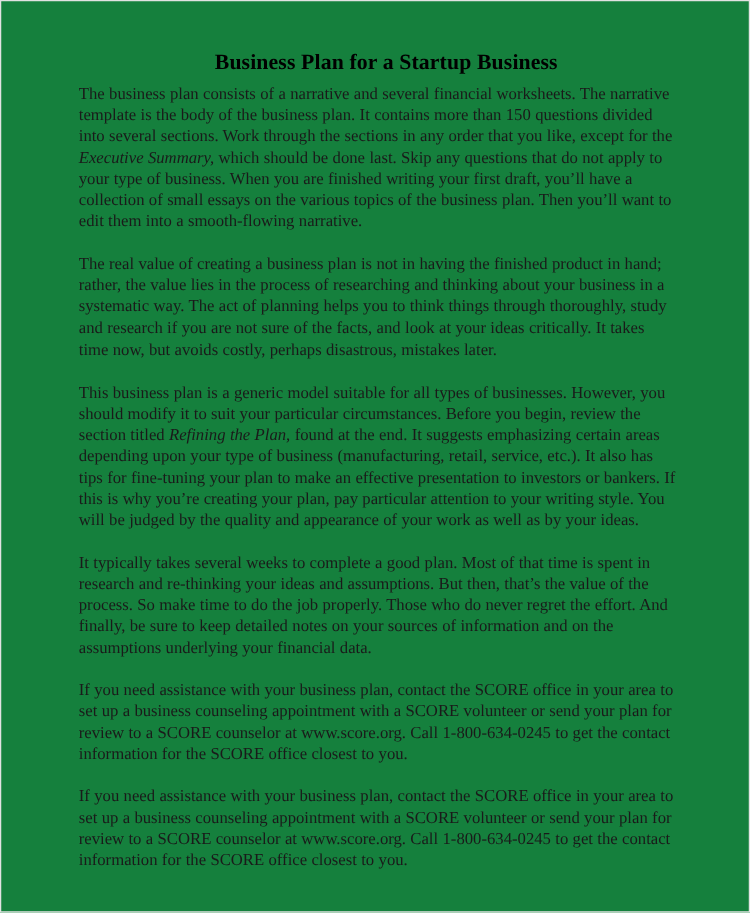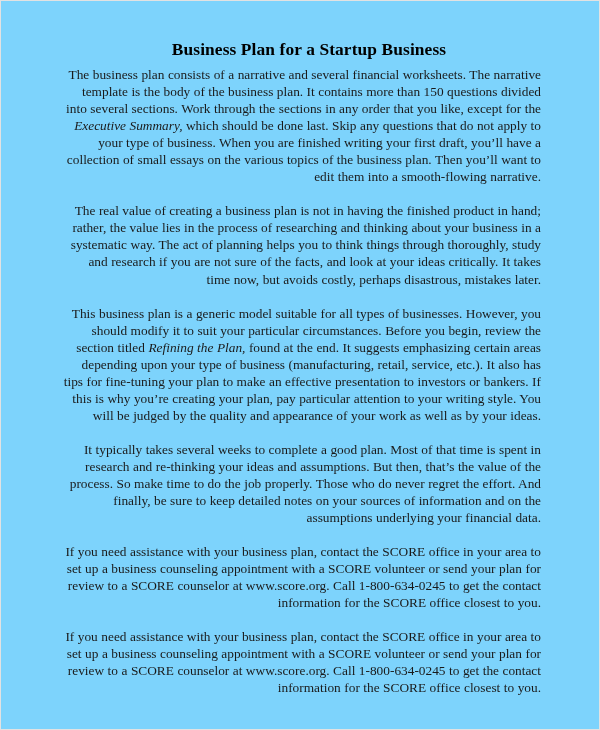--- a/index.html
+++ b/index.html
@@ -13,21 +13,21 @@
     overflow: hidden;
     font-family: "Liberation Serif", "DejaVu Serif", serif;
     color: #1a1a1a;
     -webkit-font-smoothing: antialiased;
   }
   .page {
     position: relative;
     box-sizing: border-box;
     width: 600px;
     height: 730px;
-    background: #7dd3fc;
+    background: #15803d;
     border: 1px solid #e2e2e2;
     overflow: hidden;
   }
   .page-inner {
     position: absolute;
     left: 62px;
     top: 38px;
     width: 478px;
   }
   .doc-title {
@@ -41,21 +41,21 @@
     padding-left: 14px;
     letter-spacing: 0.1px;
     white-space: nowrap;
   }
   .para {
     font-family: "Liberation Serif", "DejaVu Serif", serif;
     font-size: 13.35px;
     line-height: 17.05px;
     color: #1a1a1a;
     margin: 0 0 17px 0;
-    text-align: right;
+    text-align: left;
     word-spacing: 0.15px;
   }
   .para:last-child {
     margin-bottom: 0;
   }
   .para em {
     font-style: italic;
   }
 </style>
 </head>

